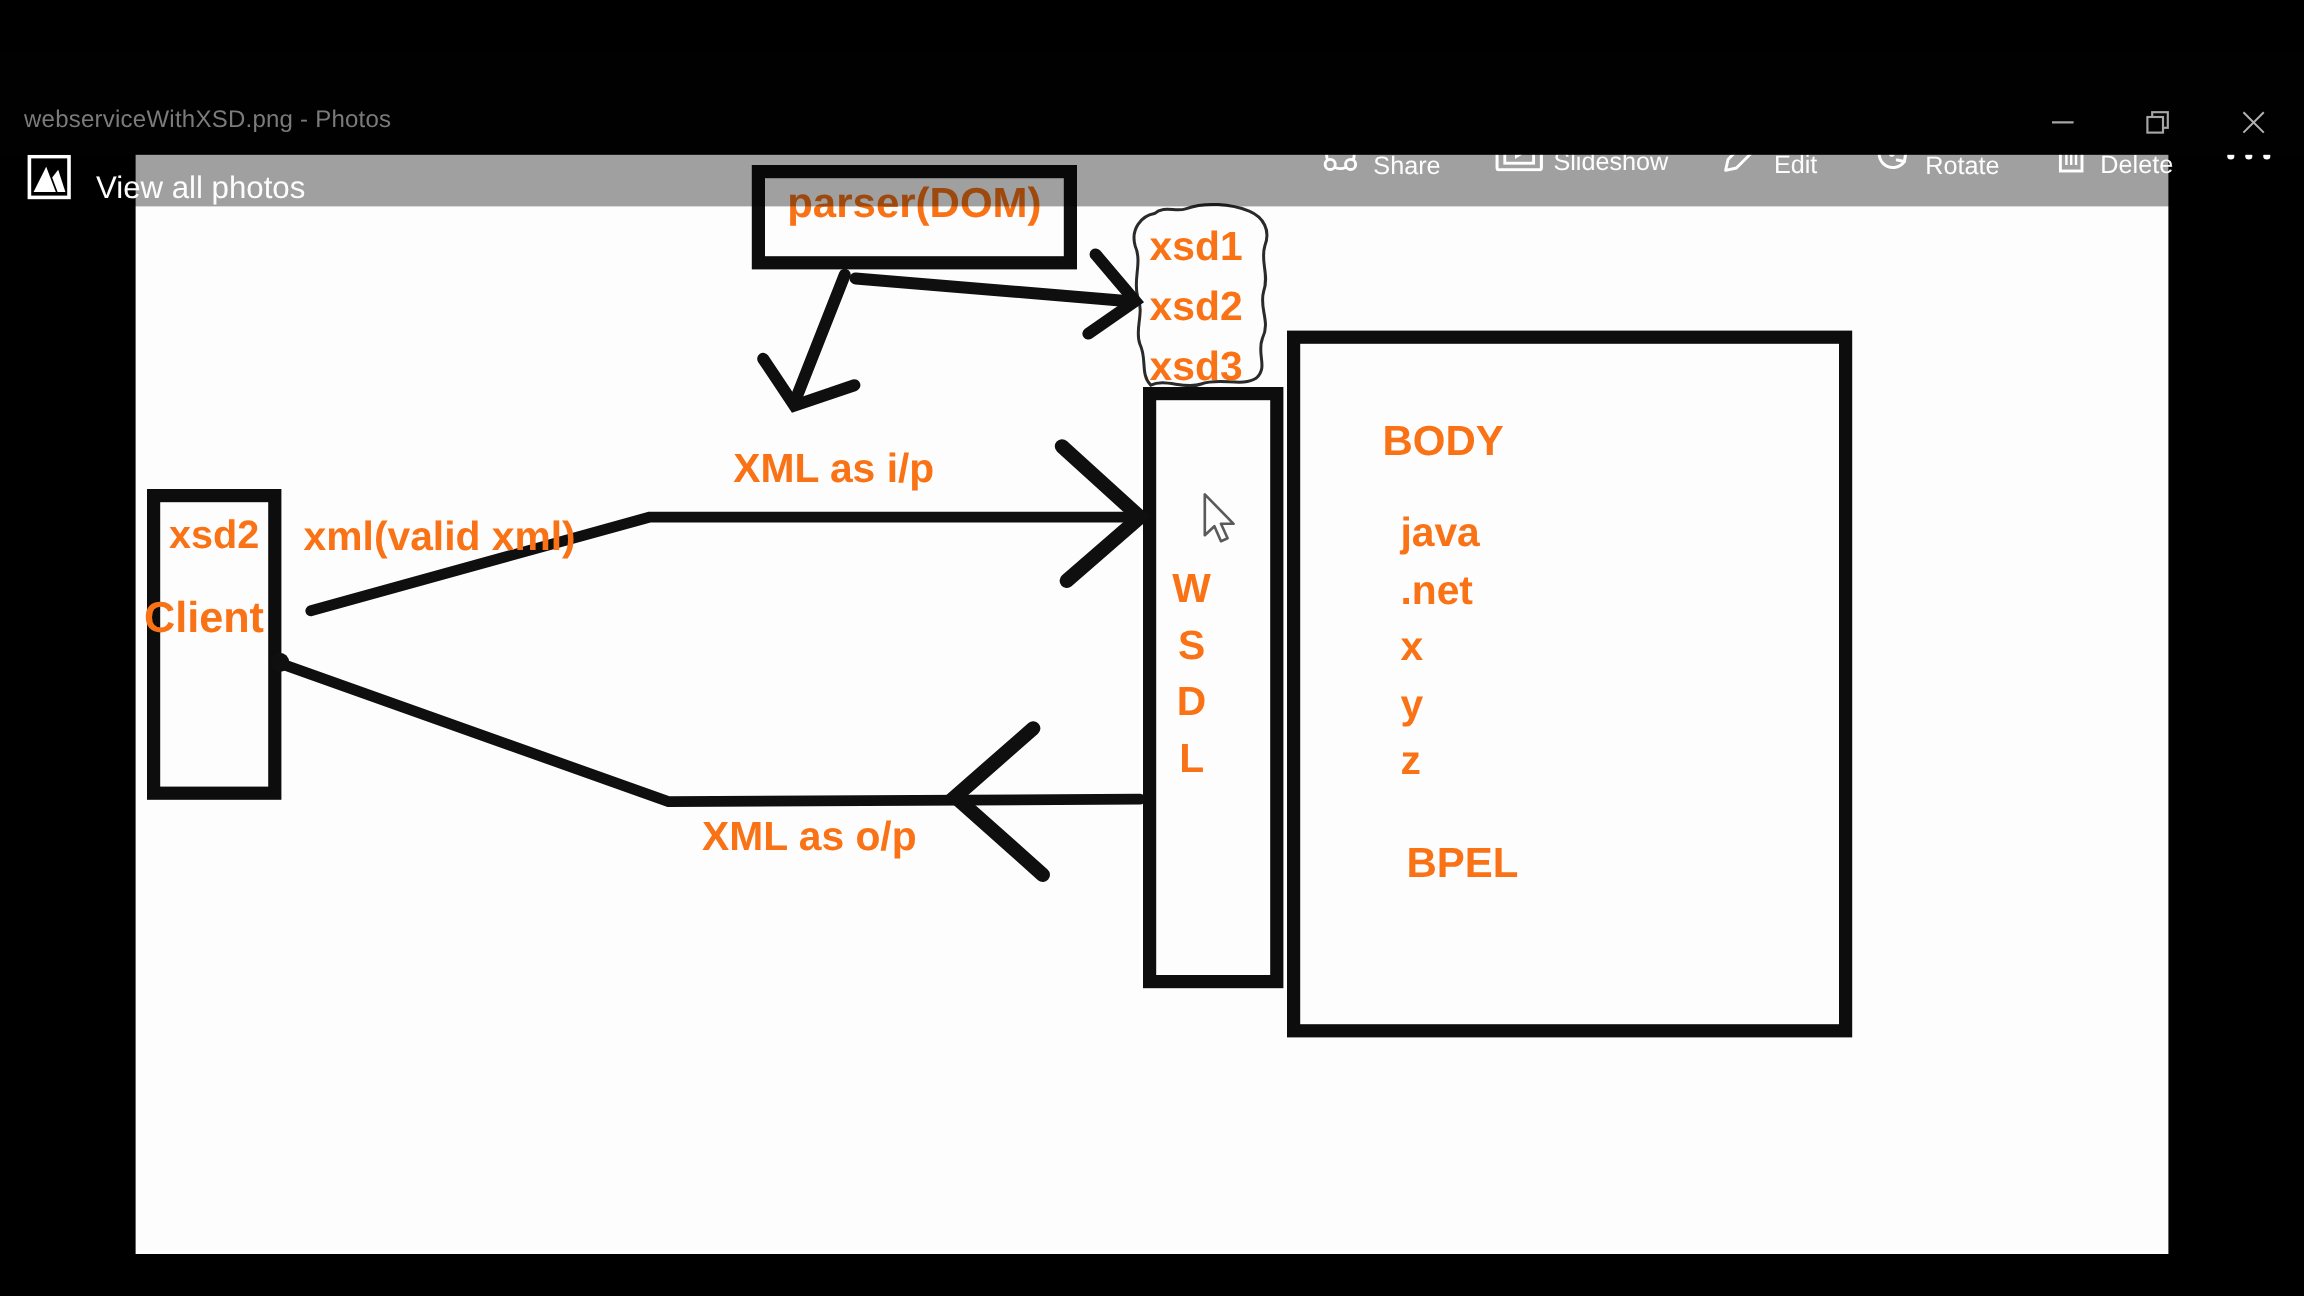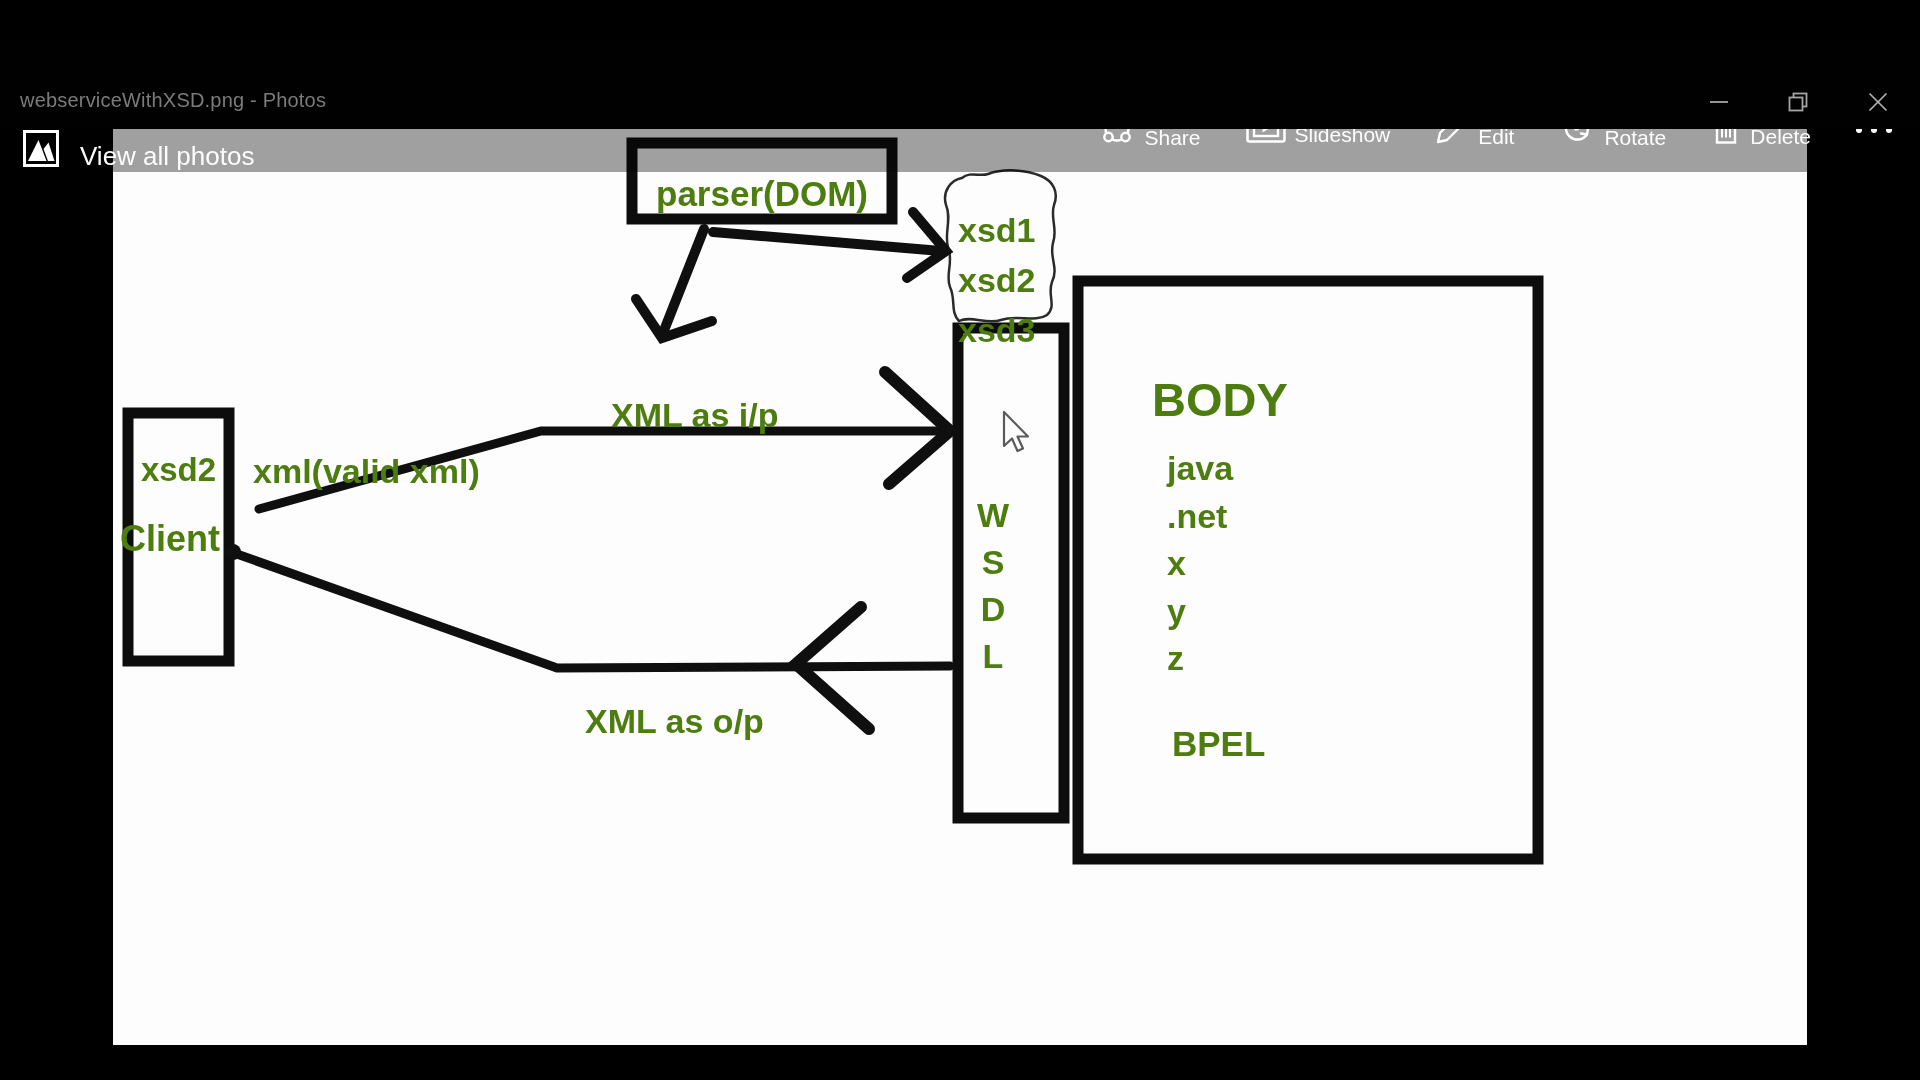--- a/index.html
+++ b/index.html
@@ -10,21 +10,21 @@
   .titlebar{position:absolute;left:0;top:0;width:1920px;height:88px;background:#010101;z-index:40;margin-top:41px;}
   .titlebar .title{position:absolute;left:20px;top:48px;font-size:20px;color:#7b7b7b;letter-spacing:.2px;}
   .winbtn{position:absolute;top:38px;width:56px;height:46px;display:flex;align-items:center;justify-content:center;}
   .winbtn svg{display:block;}
 
   
   .photo{position:absolute;left:113px;top:88px;width:1694px;height:957px;background:#fdfdfd;z-index:1;}
 
   
   .diagram-svg{position:absolute;left:0;top:0;width:1920px;height:1080px;z-index:5;pointer-events:none;}
-  .dlabel{position:absolute;z-index:6;color:#4d7c0f;font-weight:600;white-space:nowrap;margin-top:24px;}
+  .dlabel{position:absolute;z-index:6;color:#f97316;font-weight:600;white-space:nowrap;}
 
   
   .toolbar{position:absolute;left:0;top:88px;width:1920px;height:84px;background:rgba(0,0,0,0.37);
            z-index:30;display:flex;align-items:center;color:#fff;}
   .tb-left{position:absolute;left:0;top:0;height:84px;display:flex;align-items:flex-end;}
   .tb-left .appicon{margin-left:22px;}
   .tb-left .viewall{margin-left:20px;font-size:26px;font-weight:400;color:#fdfdfd;}
   .tb-right{position:absolute;right:28px;top:0;height:84px;display:flex;align-items:center;gap:45px;}
   .tb-item{display:flex;align-items:flex-end;gap:9px;cursor:default;}
   .tb-item .lbl{font-size:21px;color:#fdfdfd;font-weight:400;}
@@ -120,21 +120,21 @@
 <div class="dlabel" style="left:128px;top:427px;width:101px;text-align:center;font-size:33px;">xsd2</div>
 <div class="dlabel" style="left:120px;top:494px;width:110px;font-size:36px;">Client</div>
 
 <div class="dlabel" style="left:958px;top:468px;width:70px;text-align:center;font-size:34px;line-height:47px;">
   <div>W</div>
   <div>S</div>
   <div>D</div>
   <div>L</div>
 </div>
 
-<div class="dlabel" style="left:1152px;top:348px;font-size:47px;">BODY</div>
+<div class="dlabel" style="left:1152px;top:348px;font-size:35px;">BODY</div>
 
 <div class="dlabel" style="left:1167px;top:421px;font-size:34px;line-height:47.5px;">
   <div>java</div>
   <div>.net</div>
   <div>x</div>
   <div>y</div>
   <div>z</div>
 </div>
 
 <div class="dlabel" style="left:1172px;top:700px;font-size:35px;">BPEL</div>

